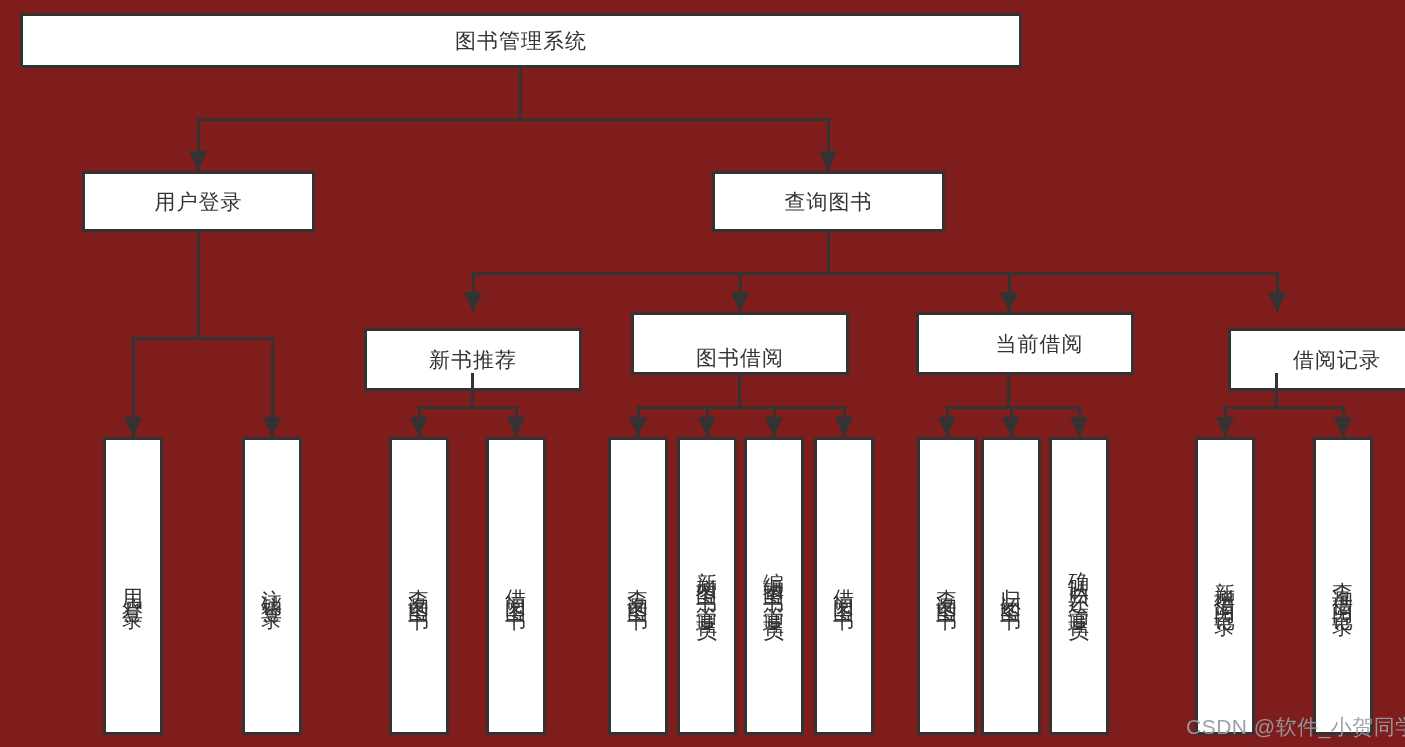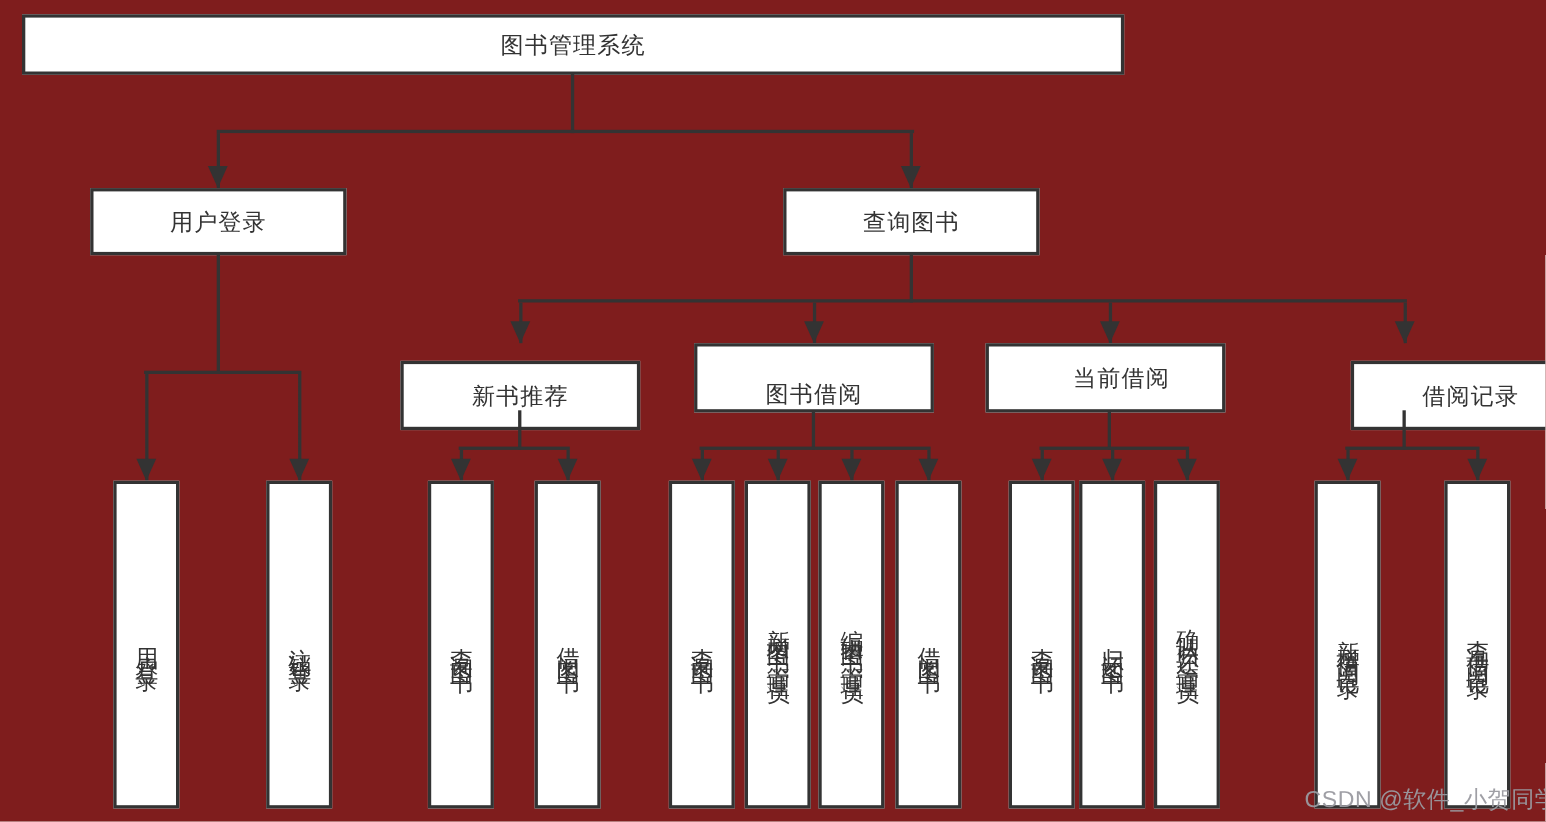--- a/index.html
+++ b/index.html
@@ -97,21 +97,21 @@
   <div class="arrow" style="left:731px; top:275px; height:37px;"></div>
   <div class="arrow" style="left:1000px; top:275px; height:37px;"></div>
   <div class="arrow" style="left:1268px; top:275px; height:37px;"></div>
 
   <div class="box h" style="left:364px; top:312px; width:218px; height:63px;margin-top:16px;">
     <span>新书推荐</span>
   </div>
   <div class="box h" style="left:631px; top:312px; width:218px; height:63px;align-items:flex-end;">
     <span>图书借阅</span>
   </div>
-  <div class="box h" style="left:896px; top:312px; width:218px; height:63px;padding-left:29px;">
+  <div class="box h" style="left:916px; top:312px; width:218px; height:63px;padding-left:29px;">
     <span>当前借阅</span>
   </div>
   <div class="box h" style="left:1228px; top:312px; width:218px; height:63px;margin-top:16px;">
     <span>借阅记录</span>
   </div>
 
   <div class="line" style="left:471px; top:373px; width:3px; height:36px;"></div>
   <div class="line" style="left:417px; top:406px; width:101px; height:3px;"></div>
   <div class="arrow" style="left:410px; top:409px; height:28px;"></div>
   <div class="arrow" style="left:507px; top:409px; height:28px;"></div>

